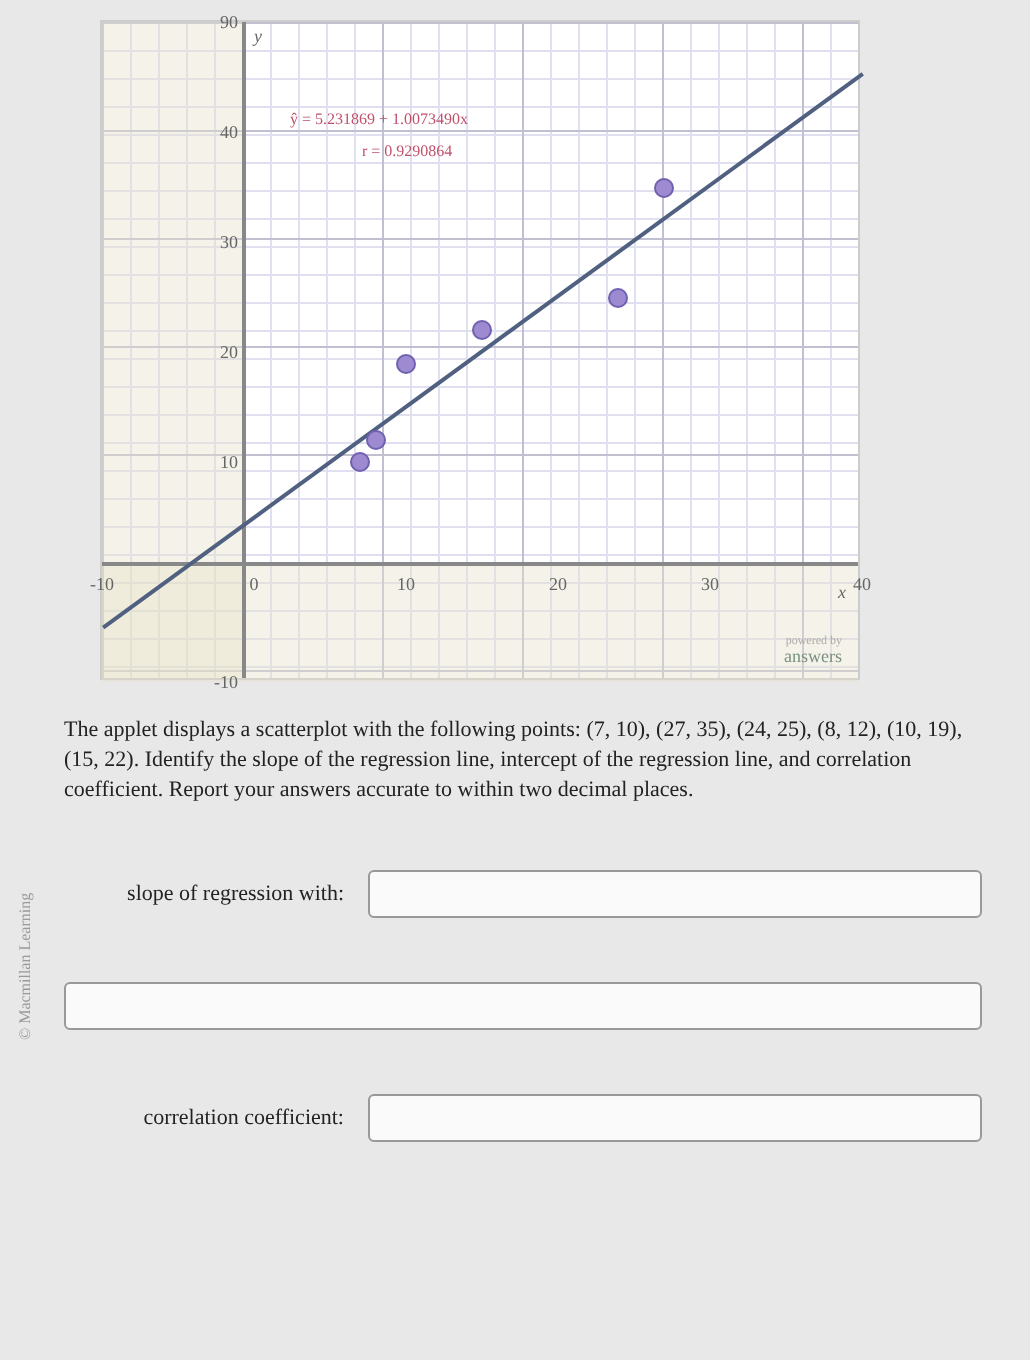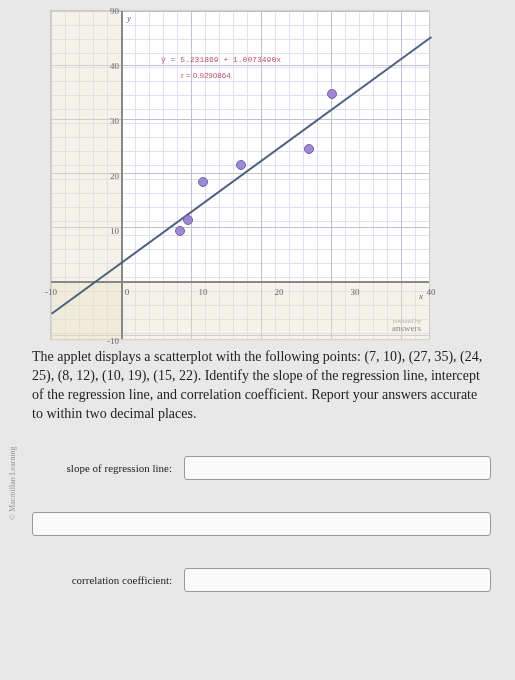--- a/index.html
+++ b/index.html
@@ -84,33 +84,33 @@
     .axis-label-x {
       position: absolute;
       right: 6px;
       top: 280px;
       font-size: 9px;
       color: #666;
       font-style: italic;
     }
     .equation {
       position: absolute;
-      left: 110px;
+      left: 94px;
       top: 44px;
       font-size: 8px;
       color: #c0506a;
-      font-family: Liberation Mono, monospace;
+      font-family: Liberation Serif, serif;
     }
     .eq2 {
       position: absolute;
       left: 130px;
       top: 60px;
       font-size: 8px;
       color: #c0506a;
-      font-family: Liberation Sans, sans-serif;
+      font-family: Liberation Serif, serif;
     }
     .point {
       position: absolute;
       width: 10px;
       height: 10px;
       border-radius: 50%;
       background: #9e8ad0;
       border: 1px solid #7060b0;
       transform: translate(-50%, -50%);
     }
@@ -134,22 +134,22 @@
     .copyright {
       position: absolute;
       left: 8px;
       top: 520px;
       transform: rotate(-90deg);
       transform-origin: left top;
       font-size: 8px;
       color: #999;
     }
     .text-block {
-      margin: 8px 24px 0 32px;
-      font-size: 14px;
+      margin: 18px 24px 0 32px;
+      font-size: 11px;
       line-height: 1.35;
       color: #222;
     }
     .field-row {
       display: flex;
       align-items: center;
       margin: 32px 24px 0 32px;
       gap: 12px;
     }
     .field-row label {
@@ -213,21 +213,21 @@
     <span class="small">powered by</span>
     <span>answers</span>
   </div>
 </div>
 
 <div class="copyright">© Macmillan Learning</div>
 
 <div class="text-block">The applet displays a scatterplot with the following points: (7, 10), (27, 35), (24, 25), (8, 12), (10, 19), (15, 22). Identify the slope of the regression line, intercept of the regression line, and correlation coefficient. Report your answers accurate to within two decimal places.</div>
 
 <div class="field-row">
-  <label>slope of regression line:</label>
+  <label>slope of regression with:</label>
   <input type="text" value="" style="">
 </div>
 
 <div class="field-row">
   <input type="text" value="" style="">
 </div>
 
 <div class="field-row">
   <label>correlation coefficient:</label>
   <input type="text" value="" style="">

